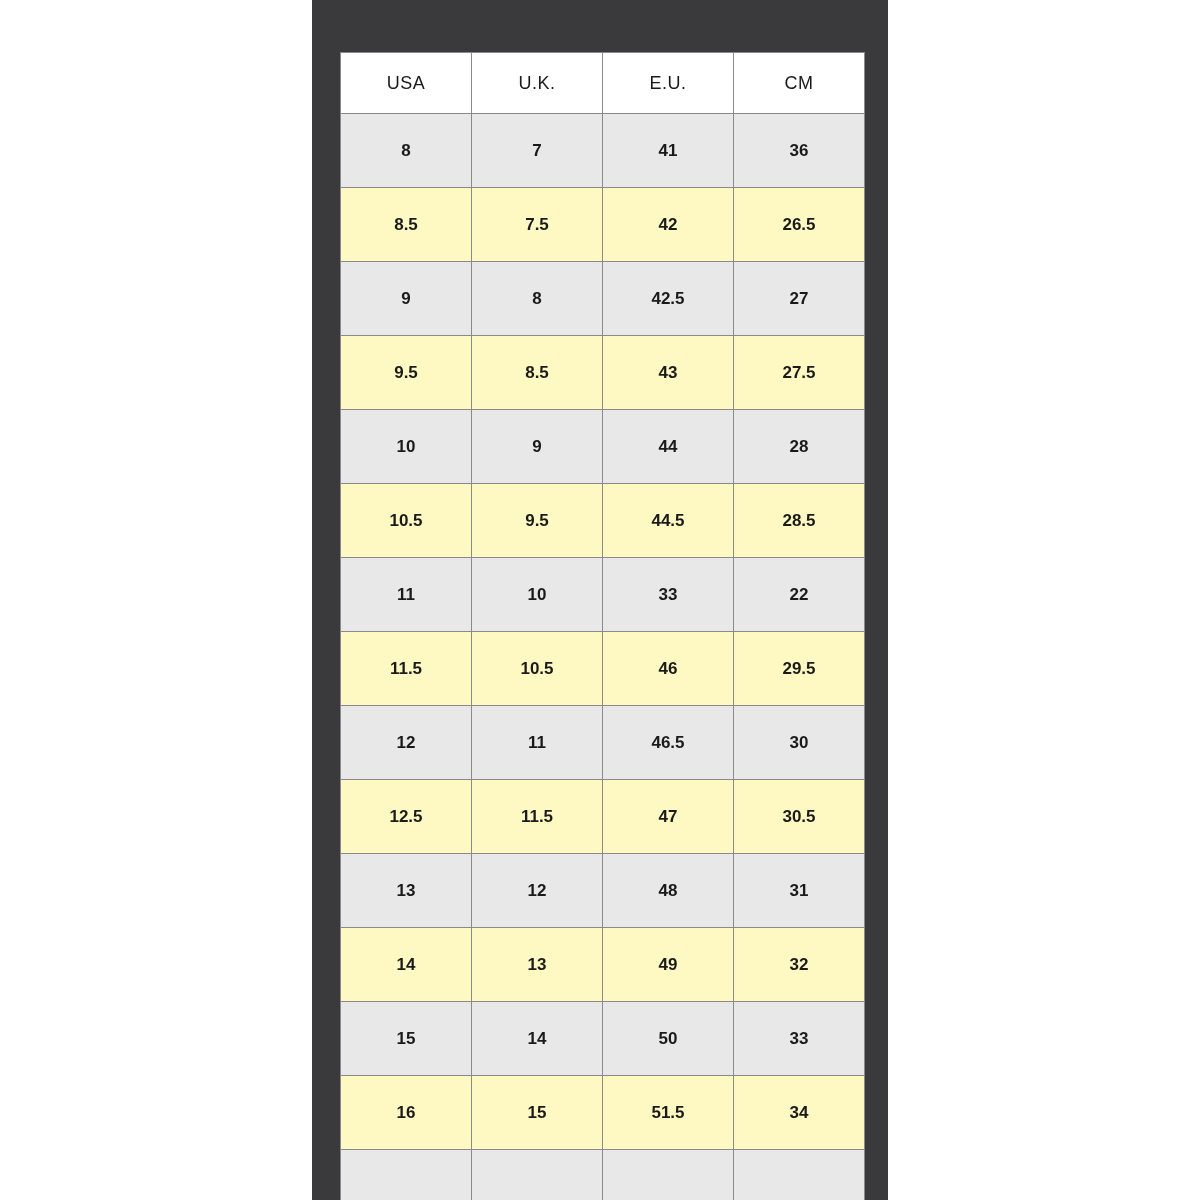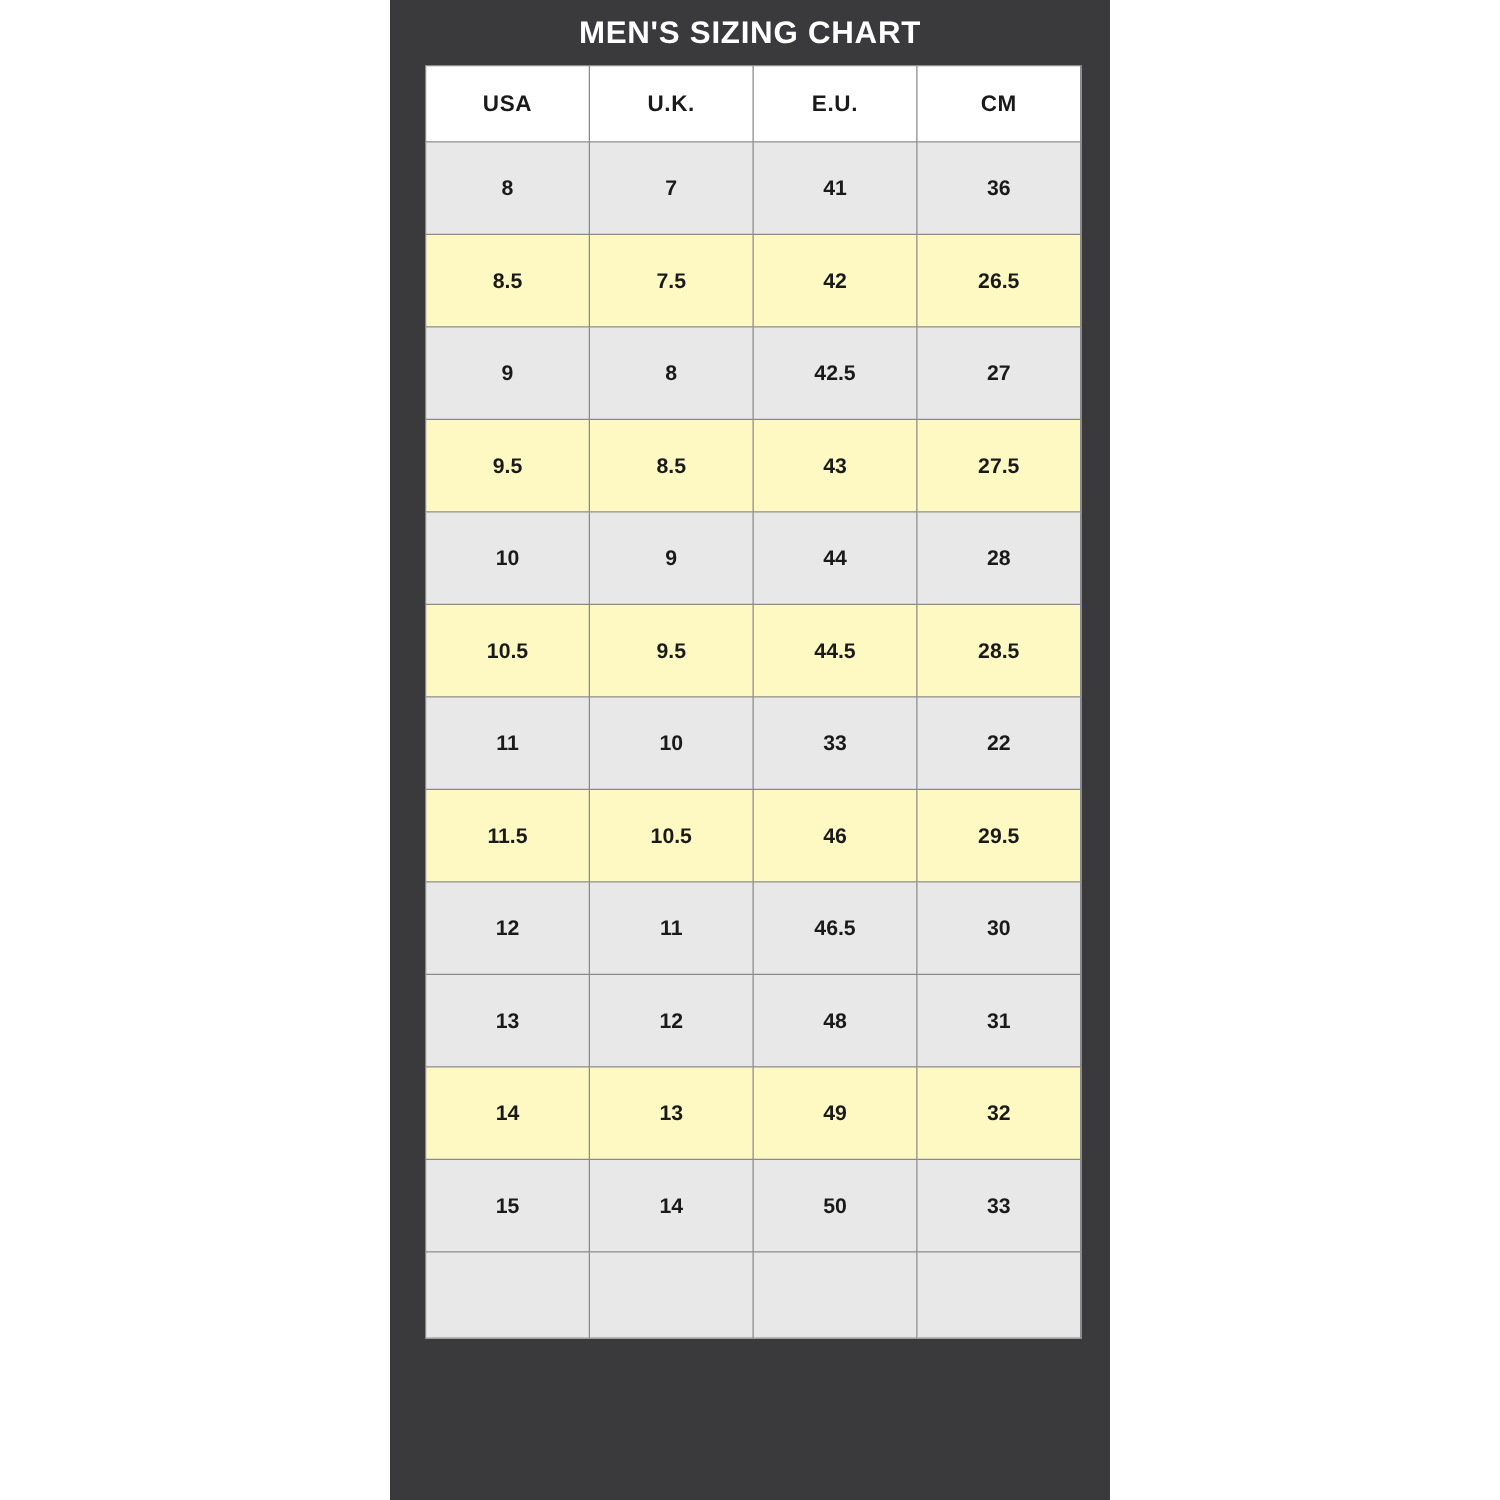--- a/index.html
+++ b/index.html
@@ -58,21 +58,21 @@
     text-align: center;
     vertical-align: middle;
     color: #1a1a1a;
     font-family: "Liberation Sans", sans-serif;
   }
 
   #sizing-table thead th {
     height: 58px;
     background: #ffffff;
     font-size: 18px;
-    font-weight: bold;
+    font-weight: normal;
     letter-spacing: 0.5px;
   }
 
   #sizing-table tbody td {
     height: 71px;
     font-size: 17px;
     font-weight: bold;
     background: #fef9c3;
   }
 
@@ -82,21 +82,20 @@
 
   #sizing-table tbody tr.empty-row td {
     height: 66px;
   }
 </style>
 </head>
 <body>
 
 <div id="chart-panel">
 
-  <div id="chart-title">MEN'S SIZING CHART</div>
 
   <table id="sizing-table">
     <thead>
       <tr>
         <th>USA</th>
         <th>U.K.</th>
         <th>E.U.</th>
         <th>CM</th>
       </tr>
     </thead>
@@ -148,38 +147,50 @@
           <td>10.5</td>
           <td>46</td>
           <td>29.5</td>
         </tr>
         <tr class="shaded">
           <td>12</td>
           <td>11</td>
           <td>46.5</td>
           <td>30</td>
         </tr>
+        <tr>
+          <td>12.5</td>
+          <td>11.5</td>
+          <td>47</td>
+          <td>30.5</td>
+        </tr>
         <tr class="shaded">
           <td>13</td>
           <td>12</td>
           <td>48</td>
           <td>31</td>
         </tr>
         <tr>
           <td>14</td>
           <td>13</td>
           <td>49</td>
           <td>32</td>
         </tr>
         <tr class="shaded">
           <td>15</td>
           <td>14</td>
           <td>50</td>
           <td>33</td>
         </tr>
+        <tr>
+          <td>16</td>
+          <td>15</td>
+          <td>51.5</td>
+          <td>34</td>
+        </tr>
         <tr class="shaded empty-row">
           <td></td>
           <td></td>
           <td></td>
           <td></td>
         </tr>
       </tbody>
   </table>
 
 </div>

